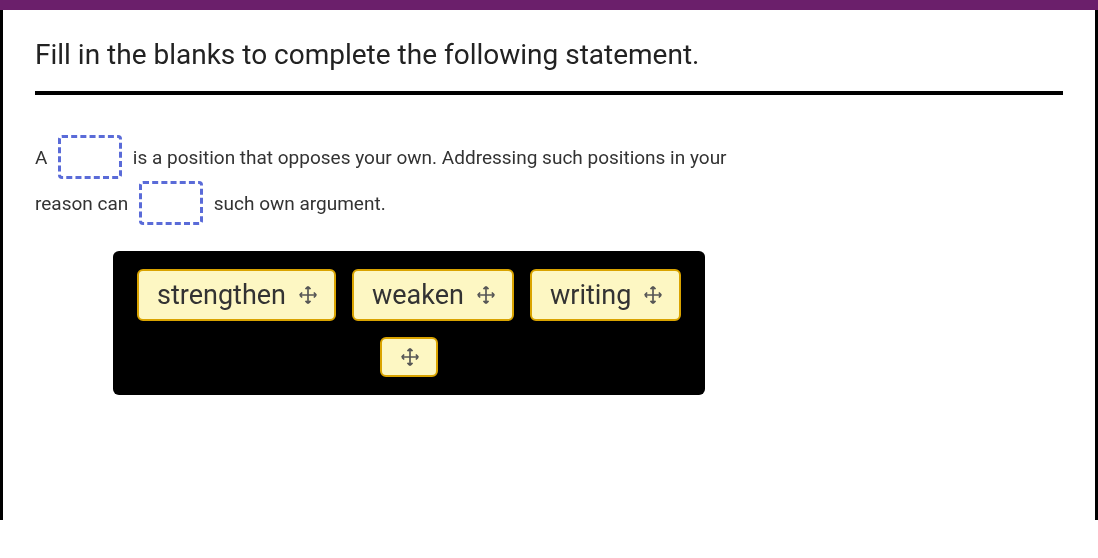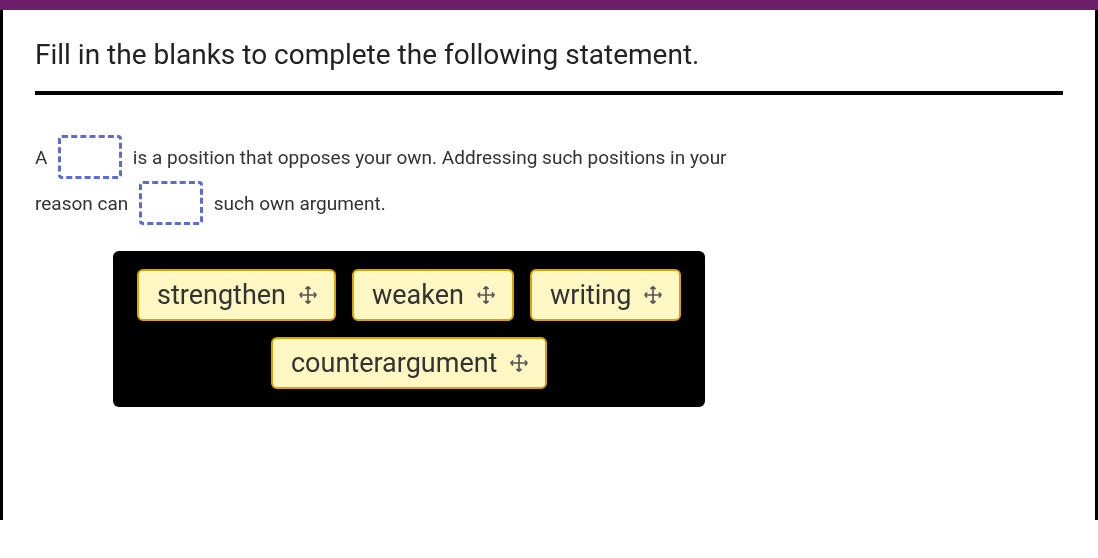--- a/index.html
+++ b/index.html
@@ -131,21 +131,20 @@
         <span>writing</span>
         <span class="move-icon">
           <svg viewBox="0 0 24 24" fill="none" stroke="currentColor" stroke-width="2">
             <path d="M12 2 L12 22 M2 12 L22 12 M12 2 L9 5 M12 2 L15 5 M12 22 L9 19 M12 22 L15 19 M2 12 L5 9 M2 12 L5 15 M22 12 L19 9 M22 12 L19 15"></path>
           </svg>
         </span>
       </div>
     </div>
     <div class="bank-row">
       <div class="chip">
-        <span>counterargument</span>
         <span class="move-icon">
           <svg viewBox="0 0 24 24" fill="none" stroke="currentColor" stroke-width="2">
             <path d="M12 2 L12 22 M2 12 L22 12 M12 2 L9 5 M12 2 L15 5 M12 22 L9 19 M12 22 L15 19 M2 12 L5 9 M2 12 L5 15 M22 12 L19 9 M22 12 L19 15"></path>
           </svg>
         </span>
       </div>
     </div>
   </div>
 
 </div>

